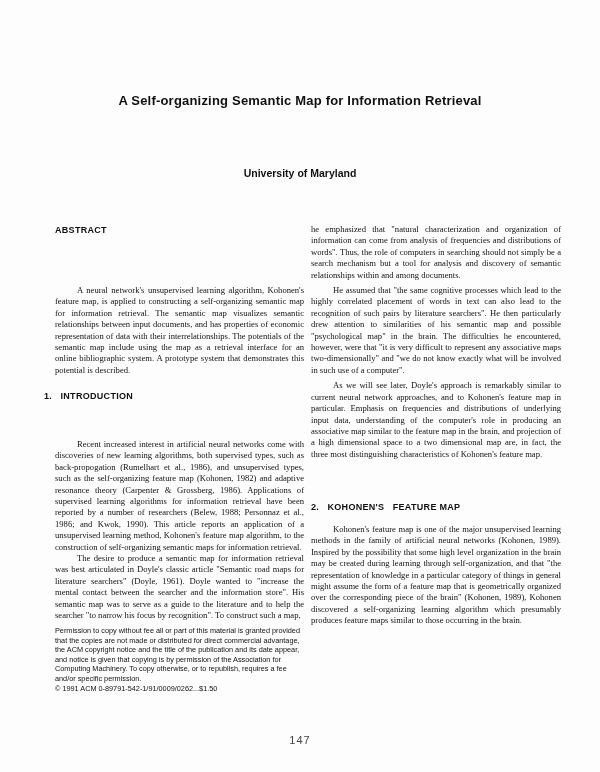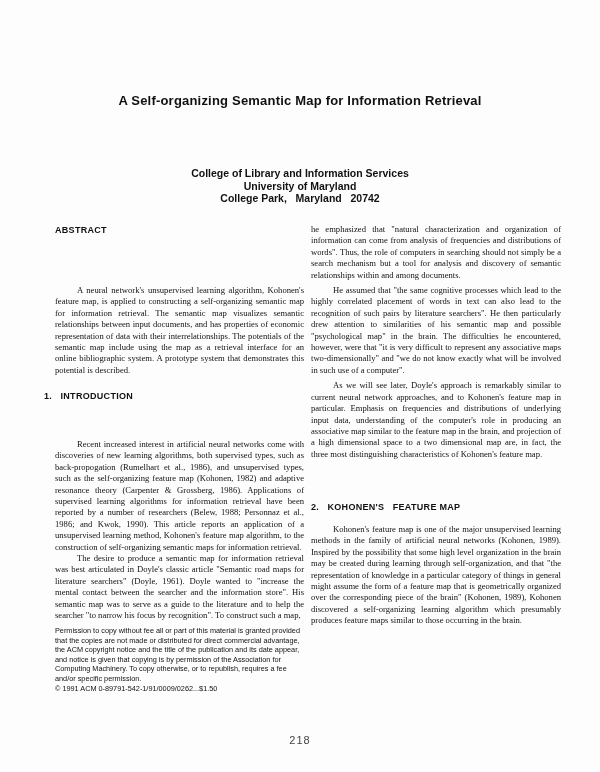--- a/index.html
+++ b/index.html
@@ -41,23 +41,21 @@
 </style>
 </head>
 <body>
 
 <div class="page">
 
   <div class="title sans">A Self-organizing Semantic Map for Information Retrieval</div>
 
 
   <div class="affil sans">
-    <div>College of Library and Information Services</div>
     <div>University of Maryland</div>
-    <div style="white-space: pre;">College Park,   Maryland   20742</div>
   </div>
 
   <div class="abstract-head heading sans">ABSTRACT</div>
   <div class="col col-left serif abstract-body">
     <p class="indent">A neural network's unsupervised learning algorithm, Kohonen's feature map, is applied to constructing a self-organizing semantic map for information retrieval. The semantic map visualizes semantic relationships between input documents, and has properties of economic representation of data with their interrelationships. The potentials of the semantic map include using the map as a retrieval interface for an online bibliographic system. A prototype system that demonstrates this potential is described.</p>
   </div>
 
   <div class="intro-head heading sans" style="white-space: pre;">1.   INTRODUCTION</div>
   <div class="col col-left serif intro-body">
     <p class="indent">Recent increased interest in artificial neural networks come with discoveries of new learning algorithms, both supervised types, such as back-propogation (Rumelhart et al., 1986), and unsupervised types, such as the self-organizing feature map (Kohonen, 1982) and adaptive resonance theory (Carpenter &amp; Grossberg, 1986). Applications of supervised learning algorithms for information retrieval have been reported by a number of researchers (Belew, 1988; Personnaz et al., 1986; and Kwok, 1990). This article reports an application of a unsupervised learning method, Kohonen's feature map algorithm, to the construction of self-organizing semantic maps for information retrieval.</p>
@@ -73,14 +71,14 @@
     <p>he emphasized that "natural characterization and organization of information can come from analysis of frequencies and distributions of words". Thus, the role of computers in searching should not simply be a search mechanism but a tool for analysis and discovery of semantic relationships within and among documents.</p>
     <p class="indent mt4">He assumed that "the same cognitive processes which lead to the highly correlated placement of words in text can also lead to the recognition of such pairs by literature searchers". He then particularly drew attention to similarities of his semantic map and possible "psychological map" in the brain. The difficulties he encountered, however, were that "it is very difficult to represent any associative maps two-dimensionally" and "we do not know exactly what will be involved in such use of a computer".</p>
     <p class="indent mt4">As we will see later, Doyle's approach is remarkably similar to current neural network approaches, and to Kohonen's feature map in particular. Emphasis on frequencies and distributions of underlying input data, understanding of the computer's role in producing an associative map similar to the feature map in the brain, and projection of a high dimensional space to a two dimensional map are, in fact, the three most distinguishing characteristics of Kohonen's feature map.</p>
   </div>
 
   <div class="sec2-head heading sans" style="white-space: pre;">2.   KOHONEN'S   FEATURE MAP</div>
   <div class="col col-right serif sec2-body">
     <p class="indent">Kohonen's feature map is one of the major unsupervised learning methods in the family of artificial neural networks (Kohonen, 1989). Inspired by the possibility that some high level organization in the brain may be created during learning through self-organization, and that "the representation of knowledge in a particular category of things in general might assume the form of a feature map that is geometrically organized over the corresponding piece of the brain" (Kohonen, 1989), Kohonen discovered a self-organizing learning algorithm which presumably produces feature maps similar to those occurring in the brain.</p>
   </div>
 
-  <div class="pagenum sans">218</div>
+  <div class="pagenum sans">147</div>
 </div>
 
 </body></html>

